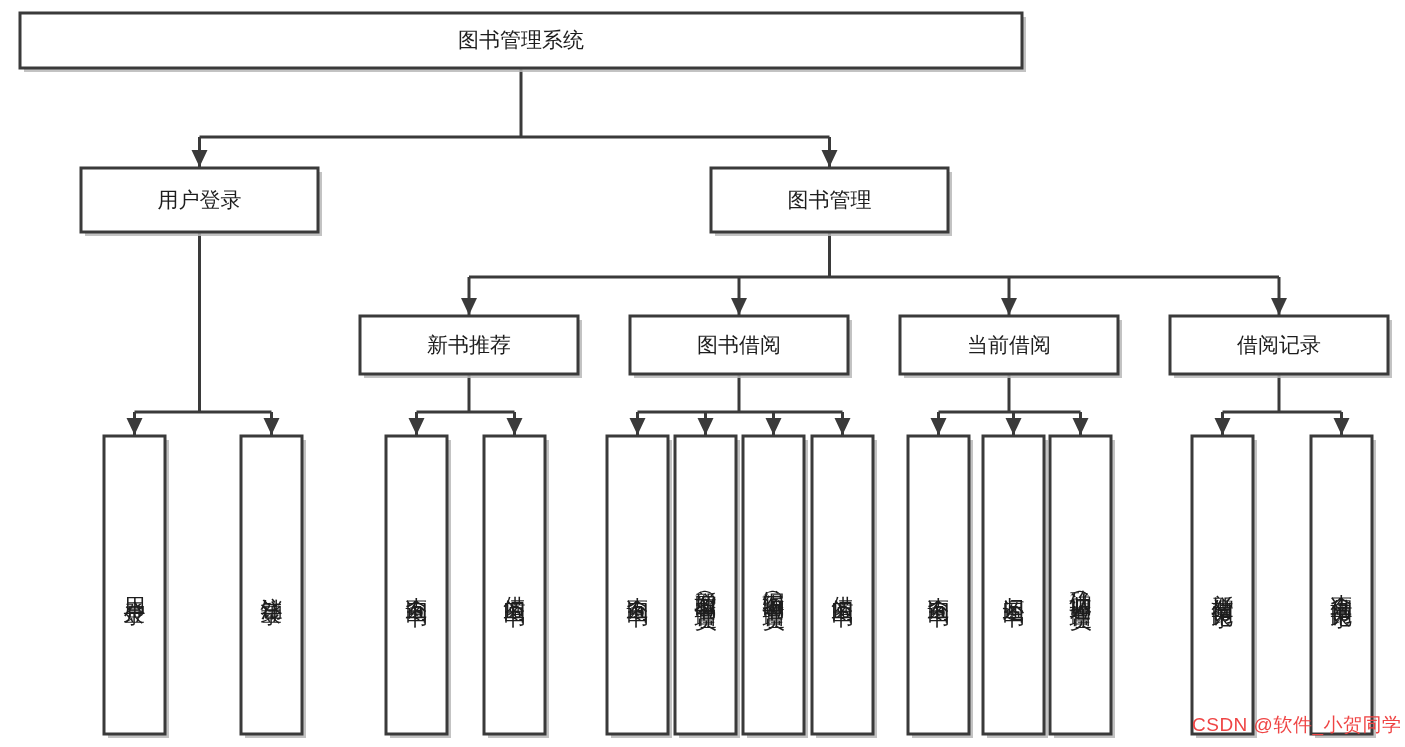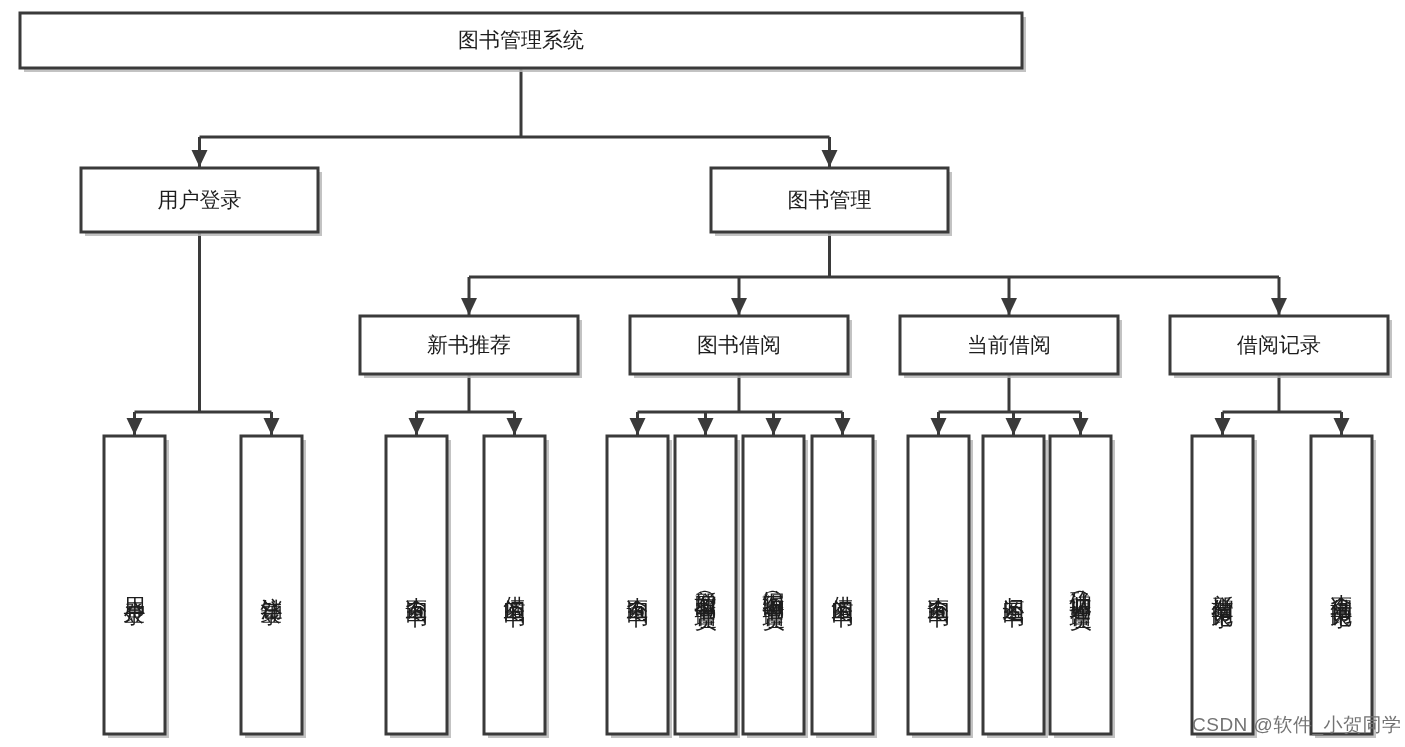--- a/index.html
+++ b/index.html
@@ -199,14 +199,14 @@
       <div class="leaf-label" style="left: 607px; top: 436px; width: 61px; height: 298px;">查询图书</div>
       <div class="leaf-label" style="left: 675px; top: 436px; width: 61px; height: 298px;">新增图书（管理员）</div>
       <div class="leaf-label" style="left: 743px; top: 436px; width: 61px; height: 298px;">编辑图书（管理员）</div>
       <div class="leaf-label" style="left: 812px; top: 436px; width: 61px; height: 298px;">借阅图书</div>
       <div class="leaf-label" style="left: 908px; top: 436px; width: 61px; height: 298px;">查询图书</div>
       <div class="leaf-label" style="left: 983px; top: 436px; width: 61px; height: 298px;">归还图书</div>
       <div class="leaf-label" style="left: 1050px; top: 436px; width: 61px; height: 298px;">确认归还（管理员）</div>
       <div class="leaf-label" style="left: 1192px; top: 436px; width: 61px; height: 298px;">新增借阅记录</div>
       <div class="leaf-label" style="left: 1311px; top: 436px; width: 61px; height: 298px;">查询借阅记录</div>
     </div>
-  <div class="watermark" style="left: 1192px; top: 712px; color: #737373;">CSDN @软件_小贺同学</div>
+  <div class="watermark" style="left: 1192px; top: 712px; color: #ef4444;">CSDN @软件_小贺同学</div>
 </div>
 
 </body></html>

